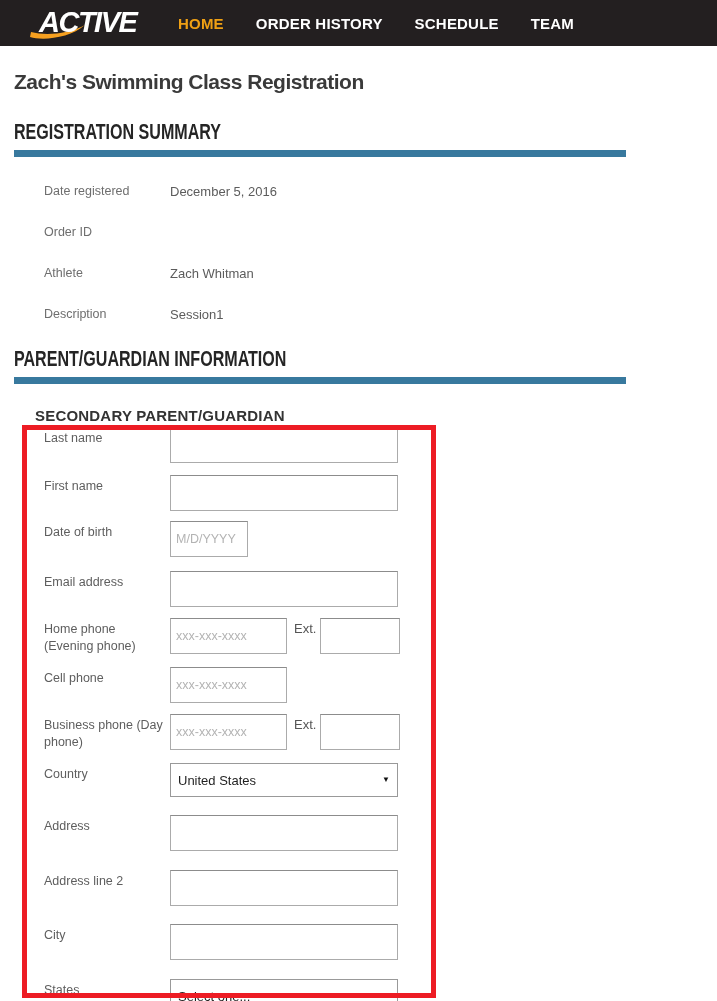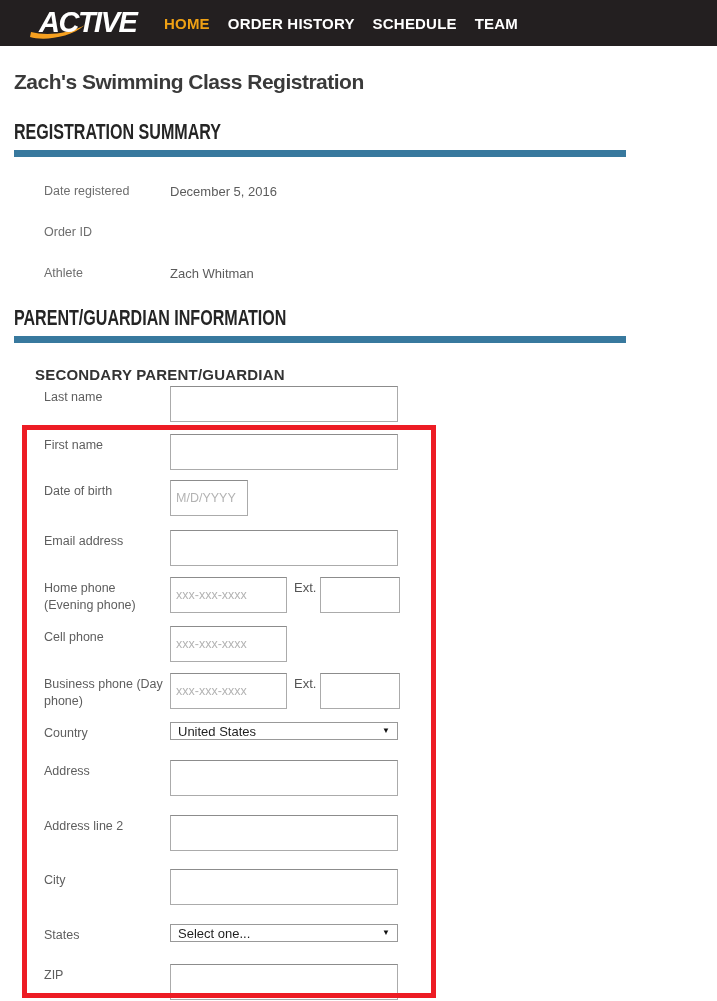--- a/index.html
+++ b/index.html
@@ -7,21 +7,21 @@
   body {
     width:717px; height:1001px; overflow:hidden; position:relative;
     font-family:"Liberation Sans", sans-serif;
   }
 
   
   .header {
     height:46px; background:#231f20; display:flex; align-items:center;
   }
   .logo { margin-left:30px; display:flex; align-items:flex-start; }
-  .nav { display:flex; gap:18px; margin-left:12px; align-items:flex-start; }
+  .nav { display:flex; gap:32px; margin-left:26px; align-items:flex-start; }
   .nav-item {
     color:#ffffff; font-weight:bold; font-size:15px; letter-spacing:0.2px;
     cursor:pointer; white-space:nowrap;
   }
   .nav-item.active { color:#efa014; }
 
   
   .page-title {
     margin:24px 0 0 14px; font-size:21px; font-weight:bold;
     color:#3a3a3a; letter-spacing:-0.5px;
@@ -60,21 +60,21 @@
     font-family:"Liberation Sans", sans-serif; background:#fff; outline:none;
   }
   input.ti::placeholder { color:#b3b3b3; opacity:1; }
   .w-full  { width:228px; }
   .w-dob   { width:78px;  }
   .w-phone { width:117px; }
   .w-ext   { width:80px;  }
   .ext-label { font-size:13px; color:#555; line-height:22px; margin:0 4px 0 7px; }
 
   .select-box {
-    width:228px; height:18px; border:1px solid #999;
+    width:228px; height:34px; border:1px solid #999;
     display:flex; align-items:center; justify-content:space-between;
     padding:0 7px; background:#fff; cursor:pointer;
   }
   .select-value { font-size:13px; color:#1f1f1f; }
   .select-arrow { font-size:8px; color:#111; line-height:1; }
 
   .radio-col { display:flex; flex-direction:column; }
   .radio-row { display:flex; align-items:center; margin-bottom:8px; cursor:pointer; }
   .radio-row.last { margin-bottom:12px; }
   .radio {
@@ -125,20 +125,24 @@
     <div class="summary-value">December 5, 2016</div>
   </div>
   <div class="summary-row">
     <div class="summary-label">Order ID</div>
     <div class="summary-value"></div>
   </div>
   <div class="summary-row">
     <div class="summary-label">Athlete</div>
     <div class="summary-value">Zach Whitman</div>
   </div>
+  <div class="summary-row">
+    <div class="summary-label">Description</div>
+    <div class="summary-value">Session1</div>
+  </div>
 </div>
 
 <div class="section-heading second">PARENT/GUARDIAN INFORMATION</div>
 <div class="accent-bar"></div>
 
 <div>
   <div class="box-heading">SECONDARY PARENT/GUARDIAN</div>
 
   <div class="row mb12">
     <div class="flabel">Last name</div>

